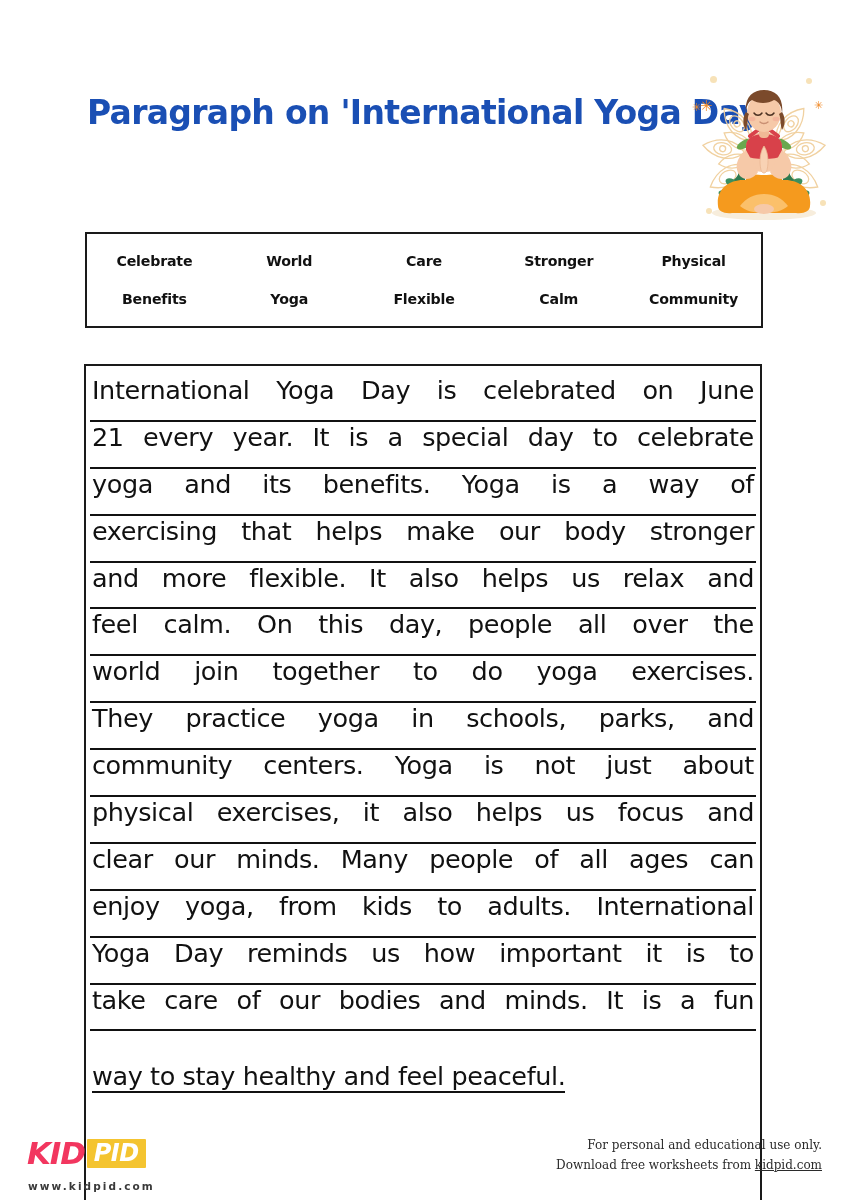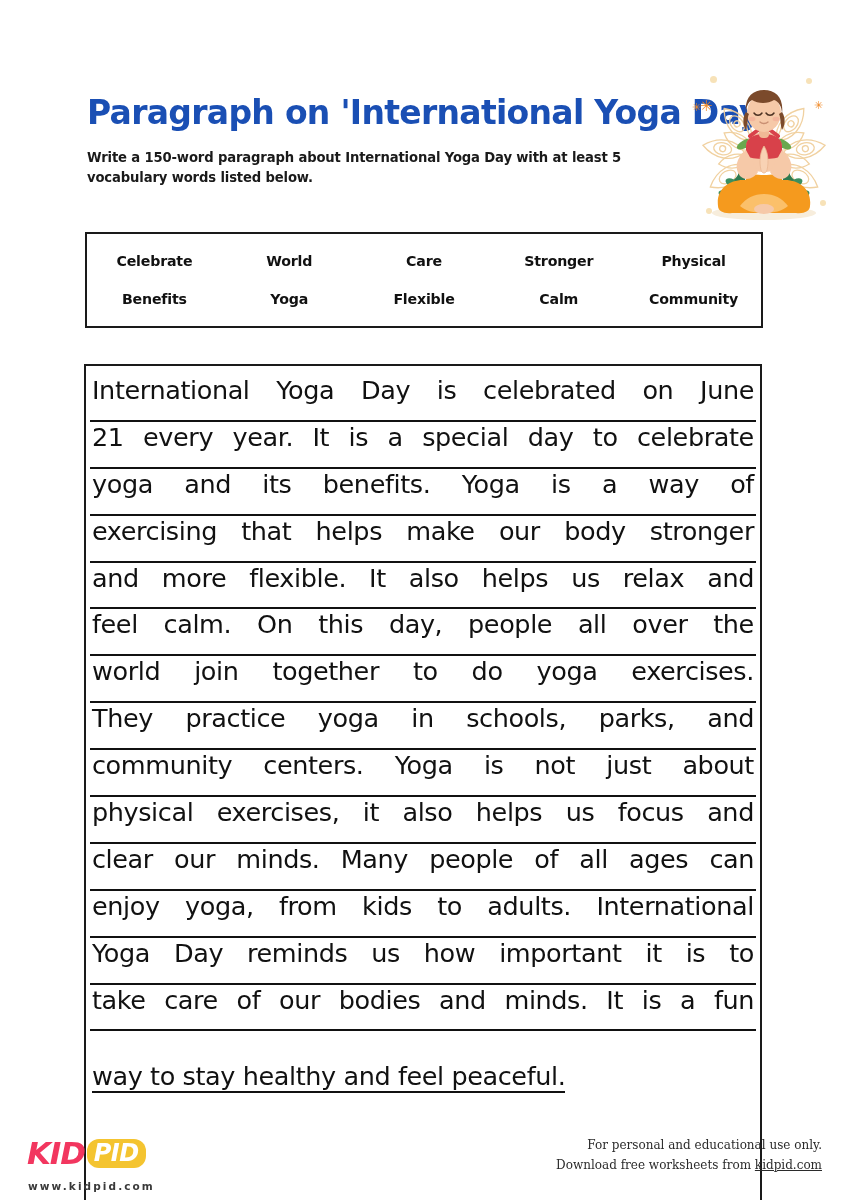--- a/index.html
+++ b/index.html
@@ -177,21 +177,21 @@
     color: #f2365f;
     letter-spacing: -1.2px;
     line-height: 1;
   }
   #brand-pid {
     font-family: "DejaVu Sans", sans-serif;
     font-size: 24px;
     font-weight: 700;
     color: #ffffff;
     background: #f4c430;
-    border-radius: 12px;
+    border-radius: 1px;
     padding: 2px 7px 3px 7px;
     letter-spacing: -0.5px;
     line-height: 1;
     margin-left: 2px;
   }
   #brand-url {
     position: absolute;
     left: 28px;
     top: 80px;
     font-family: "DejaVu Sans", sans-serif;
@@ -218,21 +218,20 @@
 </style>
 </head>
 <body>
 
 <div id="header">
 
   <div id="page-title">Paragraph on 'International Yoga Day'</div>
 
   <div id="title-sparkle">✳</div>
 
-  <div id="subtitle">Write a 150-word paragraph about International Yoga Day with at least 5 vocabulary words listed below.</div>
 
   <div id="yoga-illustration">
     <svg width="152" height="162" viewBox="0 0 152 162" xmlns="http://www.w3.org/2000/svg">
 
       <g stroke="#f0cf9c" fill="none" stroke-width="1.3" opacity="0.95">
         <g transform="translate(76,88)">
           <g>
             <path d="M0,-62 C12,-48 12,-30 0,-20 C-12,-30 -12,-48 0,-62 Z"></path>
             <ellipse cx="0" cy="-42" rx="6" ry="9"></ellipse>
             <circle cx="0" cy="-42" r="3"></circle>

